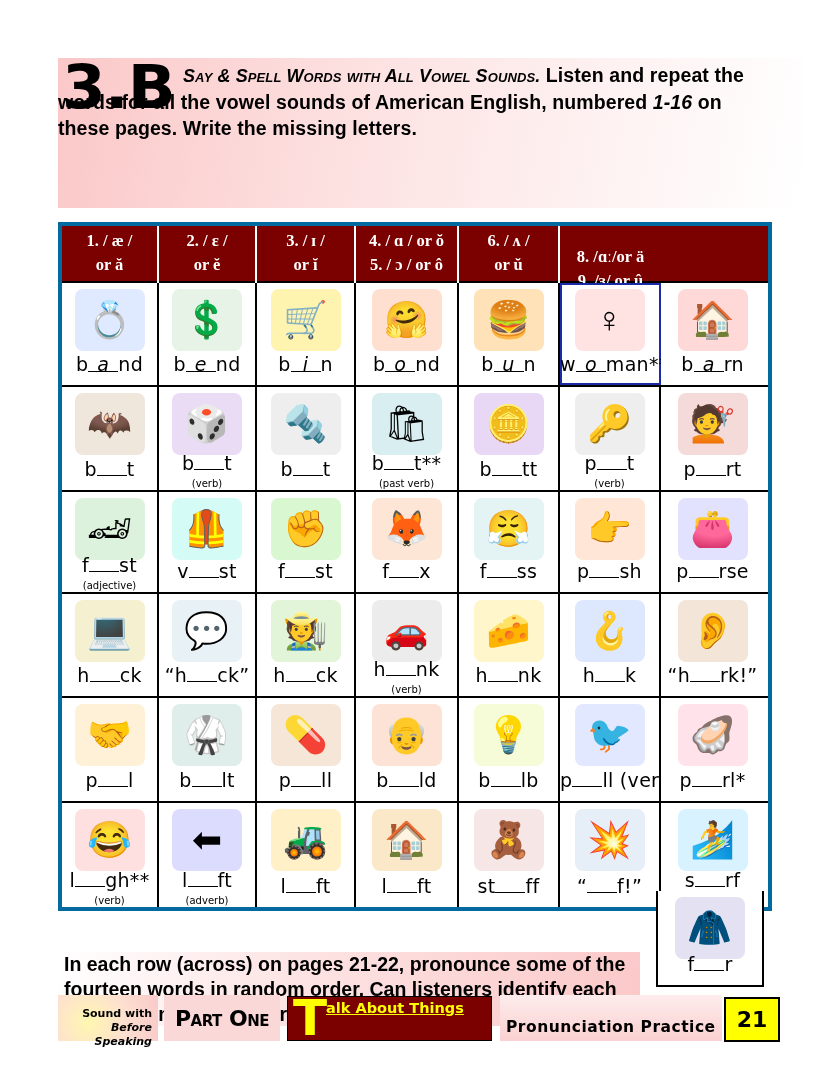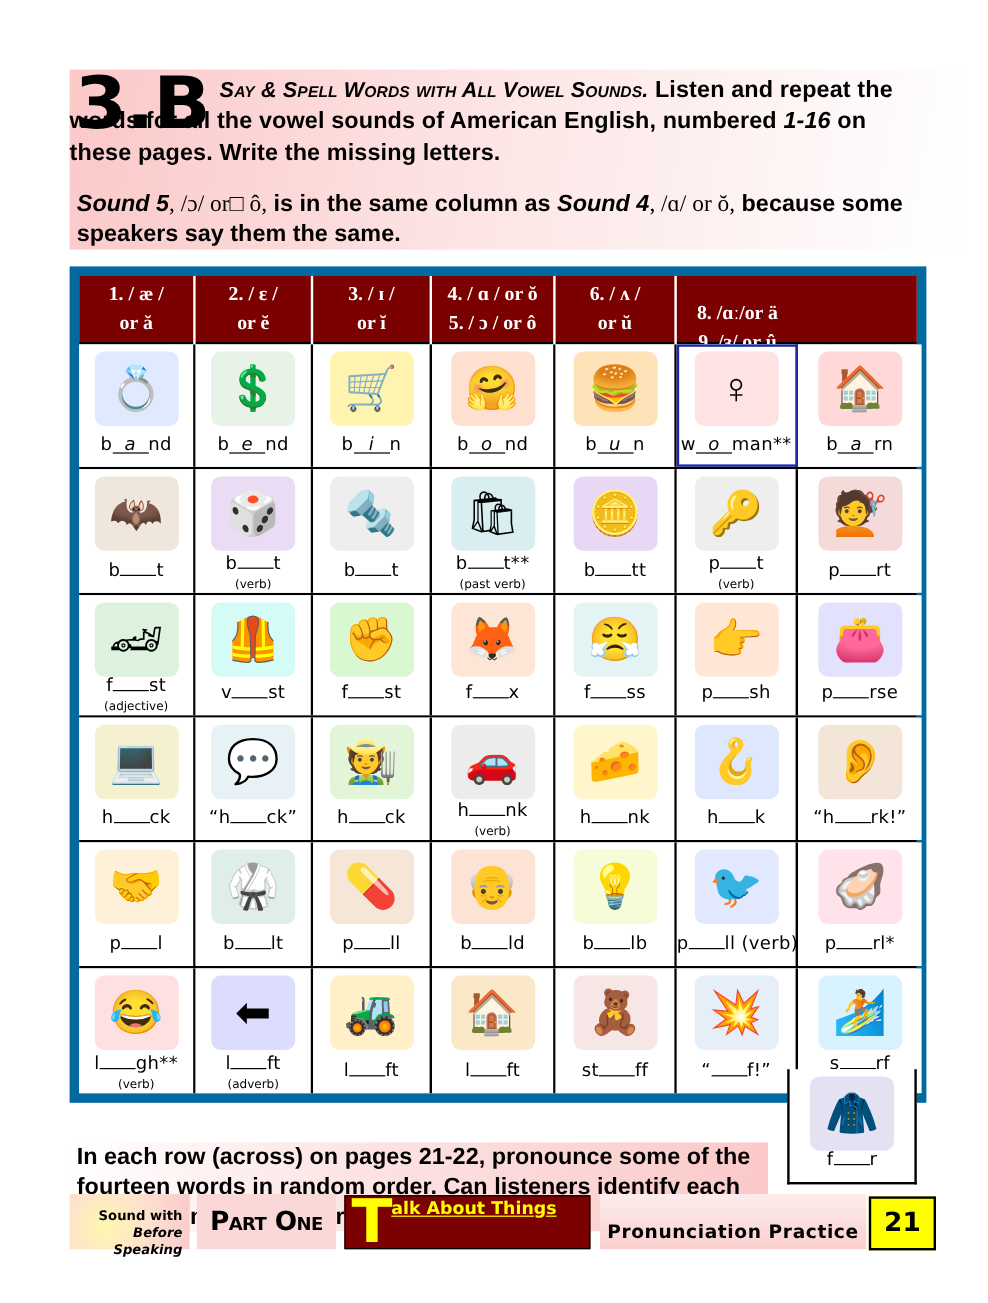--- a/index.html
+++ b/index.html
@@ -23,42 +23,42 @@
   .intro .sc { font-style: italic; font-variant: small-caps; font-size: 18px; }
   .intro em { font-style: italic; }
   .note {
     position: absolute; left: 6px; top: 100px; width: 700px;
     font-weight: bold; font-size: 19.5px; line-height: 25px; color: #000;
   }
   .note .ipa { font-family: "Liberation Serif", serif; font-weight: normal; }
 
   .grid {
     position: absolute; left: 58px; top: 222px; width: 714px;
-    border: 8px solid #0369a1; box-sizing: border-box;
+    border: 4px solid #0369a1; box-sizing: border-box;
   }
   .hrow { display: grid; grid-template-columns: 97px 98px 99px 103px 101px 101px 103px; height: 55px; background: #7b0000; }
   .hcell {
     color: #fff; font-family: "Liberation Serif", serif; font-weight: bold; font-size: 16.5px;
     text-align: center; line-height: 24px; padding-top: 3px; border-right: 2px solid #fff; box-sizing: border-box;
   }
   .hcell:last-child { border-right: none; margin-top: 16px; }
   .brow { display: grid; grid-template-columns: 97px 98px 99px 103px 101px 101px 103px; border-top: 2px solid #000; }
   .cell {
     position: relative; border-right: 2px solid #000; box-sizing: border-box; background: #fff;
   }
   .cell:last-child { border-right: none; }
   .cell.blue { outline: 2px solid #1a2aa8; outline-offset: -2px; }
   .pic {
     position: absolute; left: 50%; transform: translateX(-50%); top: 6px;
     width: 70px; height: 62px; border-radius: 8px; display: flex; align-items: center; justify-content: center;
     font-size: 36px; line-height: 1;
   }
   .word {
     position: absolute; left: 0; right: 0; bottom: 10px; text-align: center;
-    font-family: "DejaVu Sans", sans-serif; font-size: 15px; color: #000; white-space: nowrap; letter-spacing: 0.3px;
+    font-family: "DejaVu Sans", sans-serif; font-size: 19px; color: #000; white-space: nowrap; letter-spacing: 0.3px;
   }
   .word.hasnote { bottom: 16px; }
   .word .blank { display: inline-block; min-width: 30px; border-bottom: 1.5px solid #000; text-align: center; font-style: italic; line-height: 14px; }
   .cellnote {
     position: absolute; left: 0; right: 0; bottom: 1px; text-align: center;
     font-family: "DejaVu Sans", sans-serif; font-size: 10px; color: #000;
   }
 
   .extra-cell {
     position: absolute; left: 656px; top: 891px; width: 108px; height: 96px;
@@ -114,23 +114,20 @@
   }
 </style>
 </head>
 <body>
 
 <div class="top-box">
   <div class="big-num">3.B</div>
   <div class="intro">
     <span class="indent"></span><span class="sc">Say &amp; Spell Words with All Vowel Sounds.</span><span> Listen and repeat the words for all the vowel sounds of American English, numbered </span><em>1-16</em><span> on these pages. Write the missing letters.</span>
   </div>
-  <div class="note">
-    <em>Sound 5</em><span class="ipa">, /ɔ/ or□ ô,</span><span> is in the same column as </span><em>Sound 4</em><span class="ipa">, /ɑ/ or ŏ,</span><span> because some speakers say them the same.</span>
-  </div>
 </div>
 
 <div class="grid">
   <div class="hrow" id="hrow">
       <div class="hcell">
         <div>1. / æ /</div>
         <div>or ă</div>
       </div>
       <div class="hcell">
         <div>2. / ɛ /</div>

